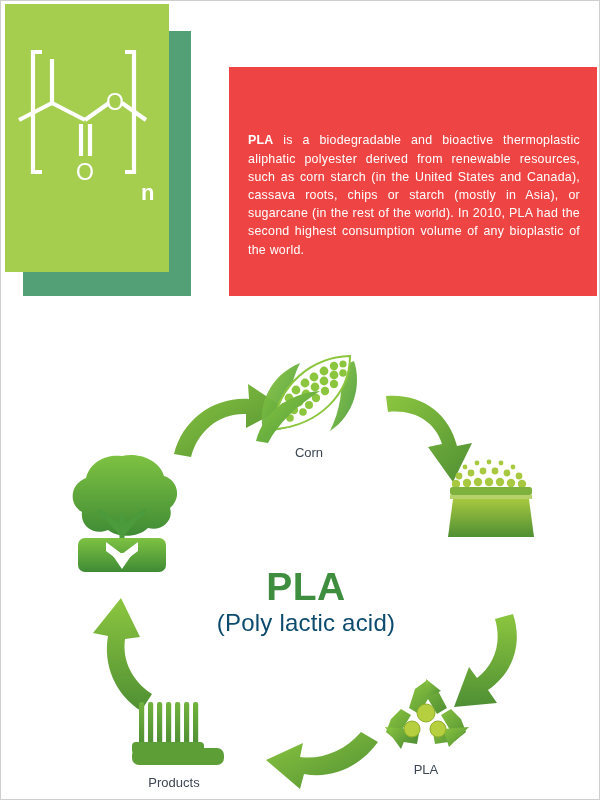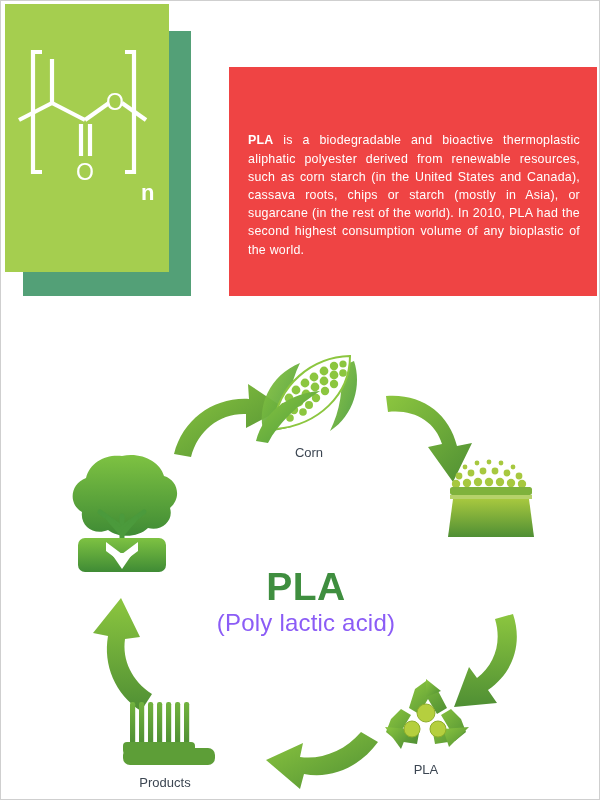--- a/index.html
+++ b/index.html
@@ -86,39 +86,39 @@
     white-space: pre-line;
   }
   .node-icon {
     display: block;
     margin: 0 auto;
   }
 
   #node-corn      { left: 243px; top: 38px;  width: 130px; }
   #node-starch    { left: 430px; top: 140px; width: 120px; }
   #node-pla       { left: 365px; top: 368px; width: 120px; }
-  #node-products  { left: 99px; top: 385px; width: 130px; }
+  #node-products  { left: 108px; top: 385px; width: 130px; }
   #node-biodeg    { left: 48px;  top: 143px; width: 146px; }
 
   
   #center-title {
     position: absolute;
     left: 170px; top: 255px;
     width: 270px;
     text-align: center;
   }
   #center-title-main {
     color: #3f8e3f;
     font-size: 39px;
     font-weight: bold;
     line-height: 42px;
     letter-spacing: 0.5px;
   }
   #center-title-sub {
-    color: #8b5cf6;
+    color: #0c4a6e;
     font-size: 24px;
     line-height: 29px;
     letter-spacing: 0.2px;
     text-align: center;
   }
 </style>
 </head>
 <body>
 
 <div id="header-section">

